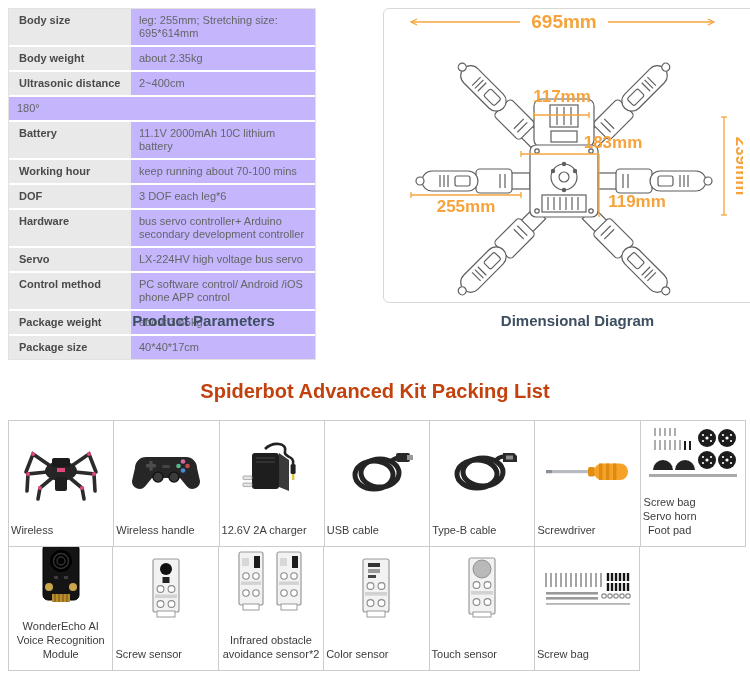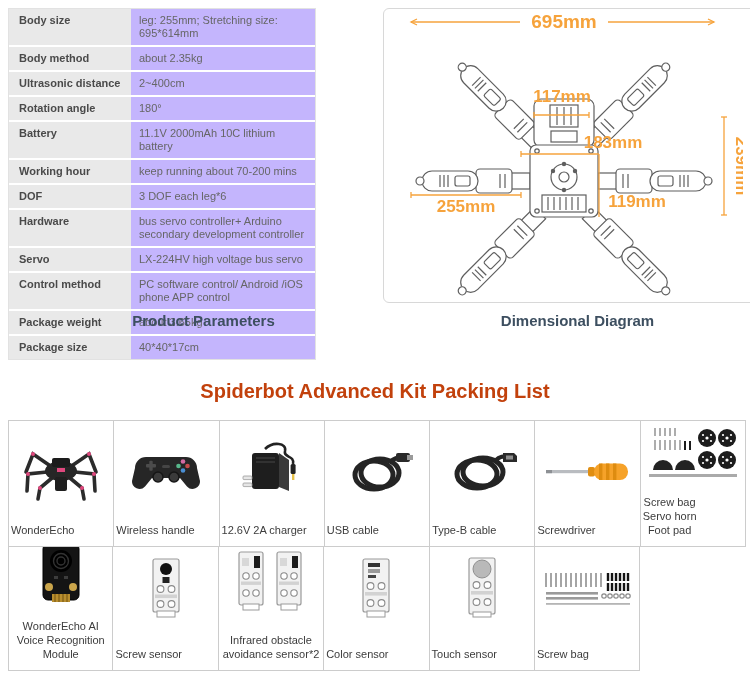--- a/index.html
+++ b/index.html
@@ -33,38 +33,37 @@
 </style>
 </head>
 <body>
 
 <div class="spec-table">
   <div class="spec-row">
       <div class="spec-label">Body size</div>
       <div class="spec-value">leg: 255mm; Stretching size: 695*614mm</div>
     </div>
   <div class="spec-row">
-      <div class="spec-label">Body method</div>
+      <div class="spec-label">Body weight</div>
       <div class="spec-value">about 2.35kg</div>
     </div>
   <div class="spec-row">
       <div class="spec-label">Ultrasonic distance</div>
       <div class="spec-value">2~400cm</div>
     </div>
   <div class="spec-row">
-      <div class="spec-label">Rotation angle</div>
       <div class="spec-value">180°</div>
     </div>
   <div class="spec-row">
       <div class="spec-label">Battery</div>
       <div class="spec-value">11.1V 2000mAh 10C lithium battery</div>
     </div>
   <div class="spec-row">
       <div class="spec-label">Working hour</div>
-      <div class="spec-value">keep running about 70-200 mins</div>
+      <div class="spec-value">keep running about 70-100 mins</div>
     </div>
   <div class="spec-row">
       <div class="spec-label">DOF</div>
       <div class="spec-value">3 DOF each leg*6</div>
     </div>
   <div class="spec-row">
       <div class="spec-label">Hardware</div>
       <div class="spec-value">bus servo controller+ Arduino secondary development controller</div>
     </div>
   <div class="spec-row">
@@ -191,21 +190,21 @@
           <rect x="36" y="36" width="12" height="14" rx="2" fill="#1f1f1f"></rect>
           <rect x="38" y="27" width="8" height="4" fill="#e0487e"></rect>
           <circle cx="14" cy="13" r="2" fill="#e0487e"></circle>
             <circle cx="70" cy="13" r="2" fill="#e0487e"></circle>
           <circle cx="9" cy="33" r="2" fill="#e0487e"></circle>
             <circle cx="75" cy="33" r="2" fill="#e0487e"></circle>
           <circle cx="21" cy="47" r="2" fill="#e0487e"></circle>
             <circle cx="63" cy="47" r="2" fill="#e0487e"></circle>
         </svg>
       </div>
-      <div class="glabel">WonderEcho</div>
+      <div class="glabel">Wireless</div>
     </div>
 
     <div class="gcell">
       <div class="gimg">
         <svg width="76" height="50" viewBox="0 0 76 50">
           <path d="M18 10 h40 a11 11 0 0 1 11 11 l3 13 a7.5 7.5 0 0 1 -13 5.5 L52 31 H24 L17 39.5 A7.5 7.5 0 0 1 4 34 l3 -13 A11 11 0 0 1 18 10 Z" fill="#262626"></path>
           <rect x="18" y="17" width="10" height="3.4" rx="1" fill="#4c4c4c"></rect>
           <rect x="21.3" y="13.7" width="3.4" height="10" rx="1" fill="#4c4c4c"></rect>
           <circle cx="55" cy="14.5" r="2.3" fill="#d46aa0"></circle>
           <circle cx="59.5" cy="19" r="2.3" fill="#c74a4a"></circle>

